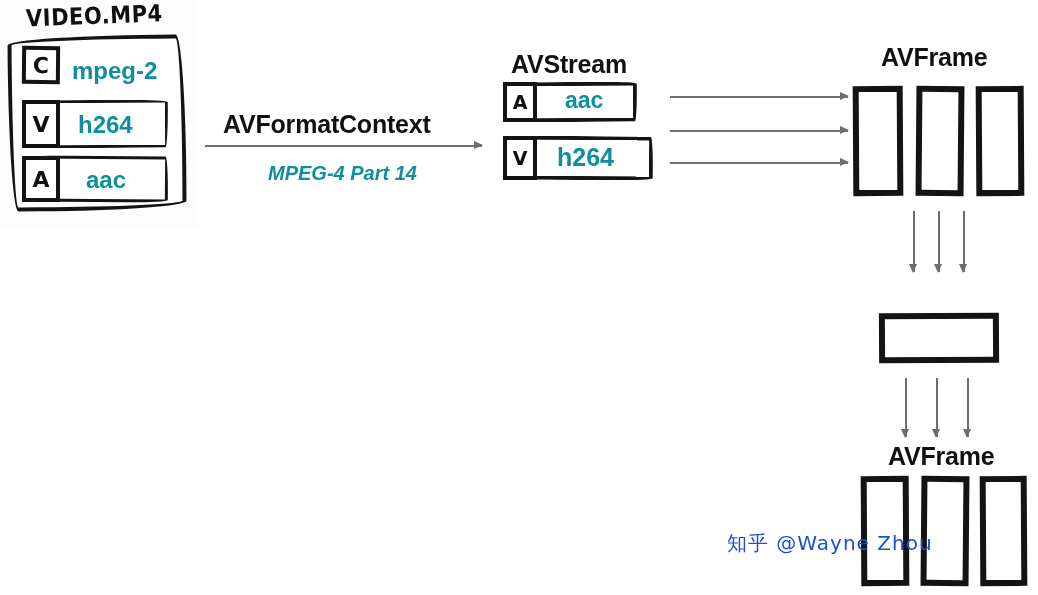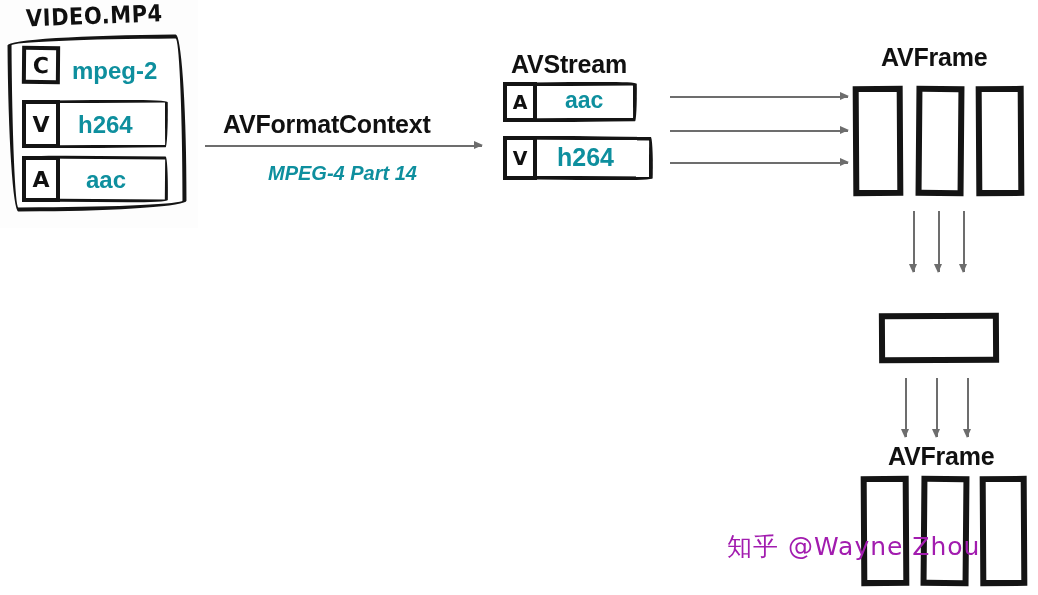--- a/index.html
+++ b/index.html
@@ -118,22 +118,22 @@
     background: #ffffff;
     border: 6px solid #141414;
     box-sizing: border-box;
   }
 
   
   #watermark {
     position: absolute;
     left: 727px; top: 530px;
     font-family: "DejaVu Sans", sans-serif;
-    font-size: 25px;
-    color: #a21caf;
+    font-size: 20px;
+    color: #1d4ed8;
     letter-spacing: 1px;
     white-space: nowrap;
     user-select: none;
   }
 </style>
 </head>
 <body>
 
 <div id="canvas">
 

